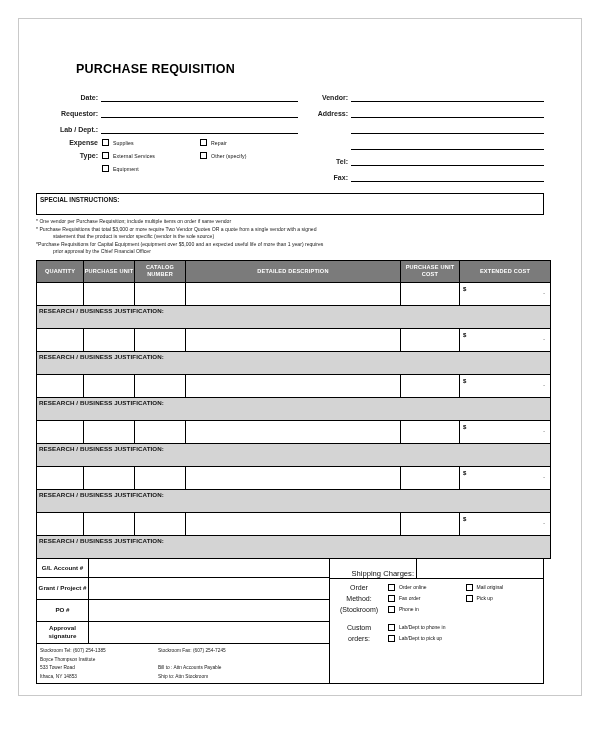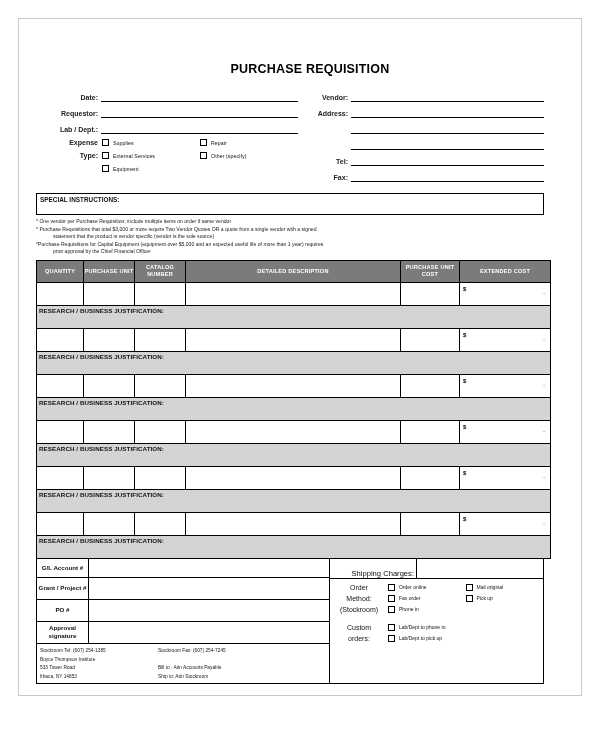--- a/index.html
+++ b/index.html
@@ -31,21 +31,20 @@
   }
   .sheet {
     position: absolute;
     left: 36px;
     top: 62px;
     width: 508px;
   }
 
   
   .title {
-    text-align: center;
     font-size: 12.5px;
     font-weight: bold;
     letter-spacing: 0.2px;
     margin: 0 0 12px 0;
     padding-left: 40px;
   }
 
   
   .header-block {
     display: flex;

